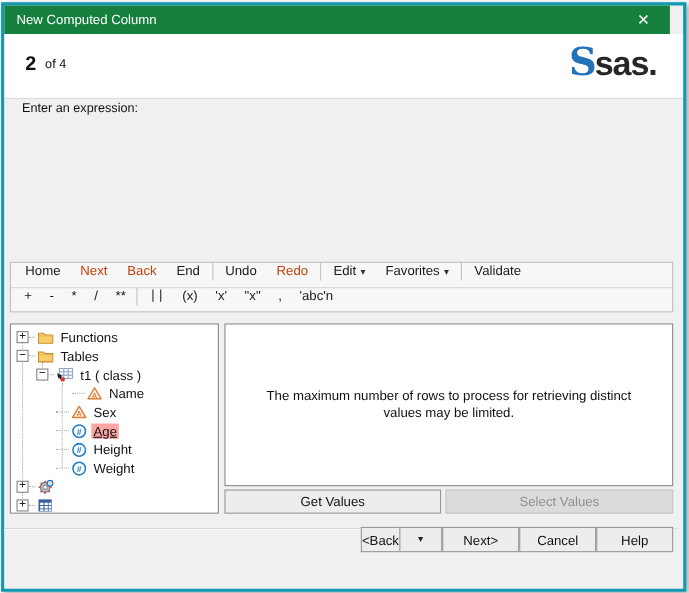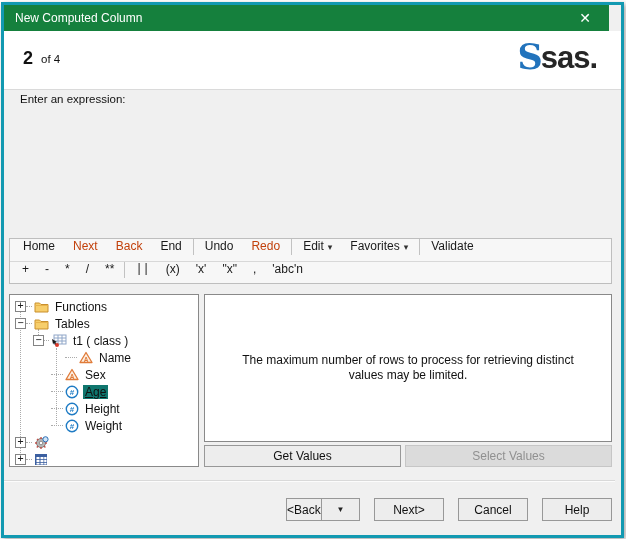--- a/index.html
+++ b/index.html
@@ -72,38 +72,38 @@
   .tree-row{height:17px;display:flex;align-items:center;position:relative;}
   .tree-guide{position:absolute;border-left:1px dotted #ABABAB;width:0;}
   .expander{
     width:11px;height:11px;box-sizing:border-box;border:1px solid #848484;background:#fff;
     font-size:10px;line-height:8px;text-align:center;color:#222;flex:none;
     font-family:"DejaVu Sans Mono",monospace;cursor:pointer;z-index:2;
   }
   .stub{border-top:1px dotted #ABABAB;height:0;flex:none;}
   .tree-icon{flex:none;margin:0 4px 0 2px;display:flex;align-items:center;}
   .tree-label{white-space:nowrap;padding:0 2px;}
-  .tree-label.selected{background:#0f766e;text-decoration:underline;}
+  .tree-label.selected{background:#fca5a5;text-decoration:underline;}
   
   .values-panel{
     position:absolute;left:200px;top:204px;width:408px;height:148px;
     background:#fff;border:1px solid #898989;box-sizing:border-box;
     display:flex;align-items:center;justify-content:center;
   }
   .values-message{font-size:12px;color:#111;text-align:center;width:86%;line-height:15px;}
   .btn{
     background:#EDEDED;border:1px solid #989898;font-size:12px;color:#111;
     display:flex;align-items:center;justify-content:center;box-sizing:border-box;cursor:pointer;
   }
   .btn.disabled{background:#DBDBDB;border-color:#C6C6C6;color:#909090;cursor:default;}
   .get-values-btn{position:absolute;left:200px;top:355px;width:197px;height:22px;}
   .select-values-btn{position:absolute;left:401px;top:355px;width:207px;height:22px;}
   
   .footer-sep{position:absolute;left:0px;top:390px;width:611px;height:1px;background:#D9D9D9;border-bottom:1px solid #FCFCFC;}
-  .footer{position:absolute;right:9px;top:408px;display:flex;gap:14px;}
+  .footer{position:absolute;right:9px;top:389px;display:flex;}
   .footer .btn{width:70px;height:23px;}
   .split-btn{display:flex;width:74px;height:23px;}
   .split-main{flex:1;border-right:none;}
   .split-arrow{width:21px;font-size:8px;color:#222;}
   .mono{font-family:"Liberation Mono","DejaVu Sans Mono",monospace;}
 </style>
 </head>
 <body>
 
 <div class="window">

